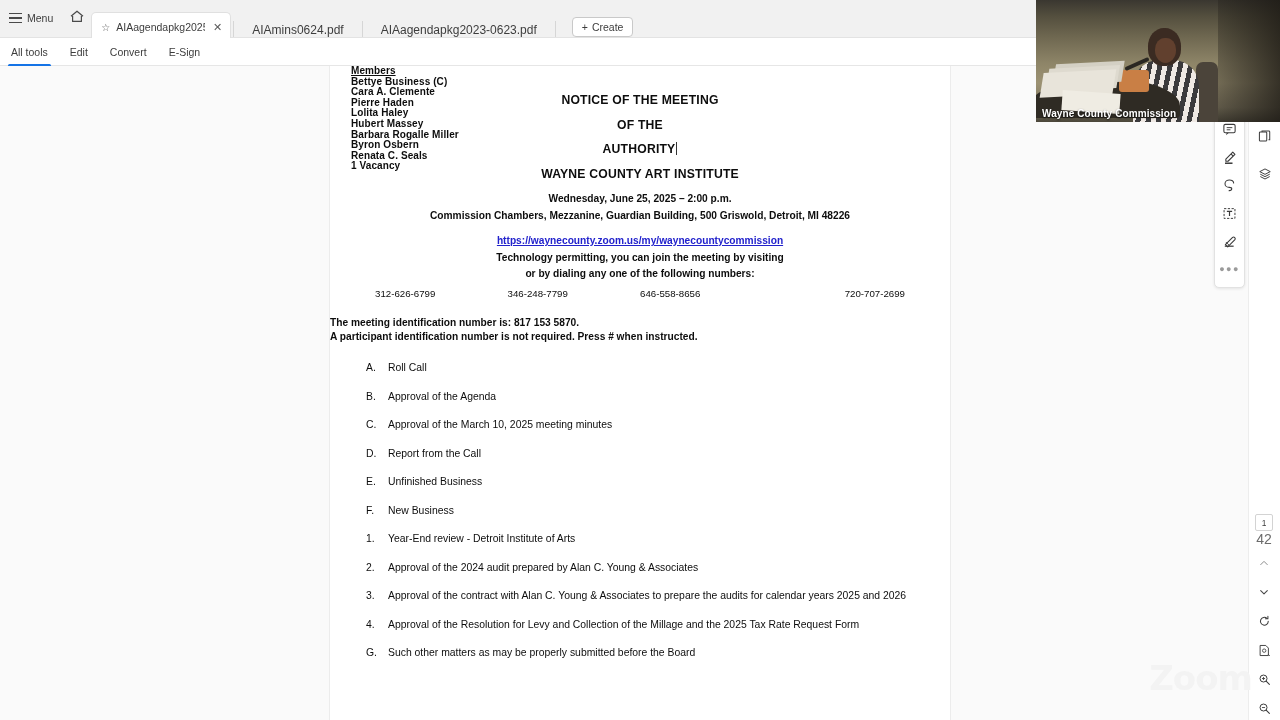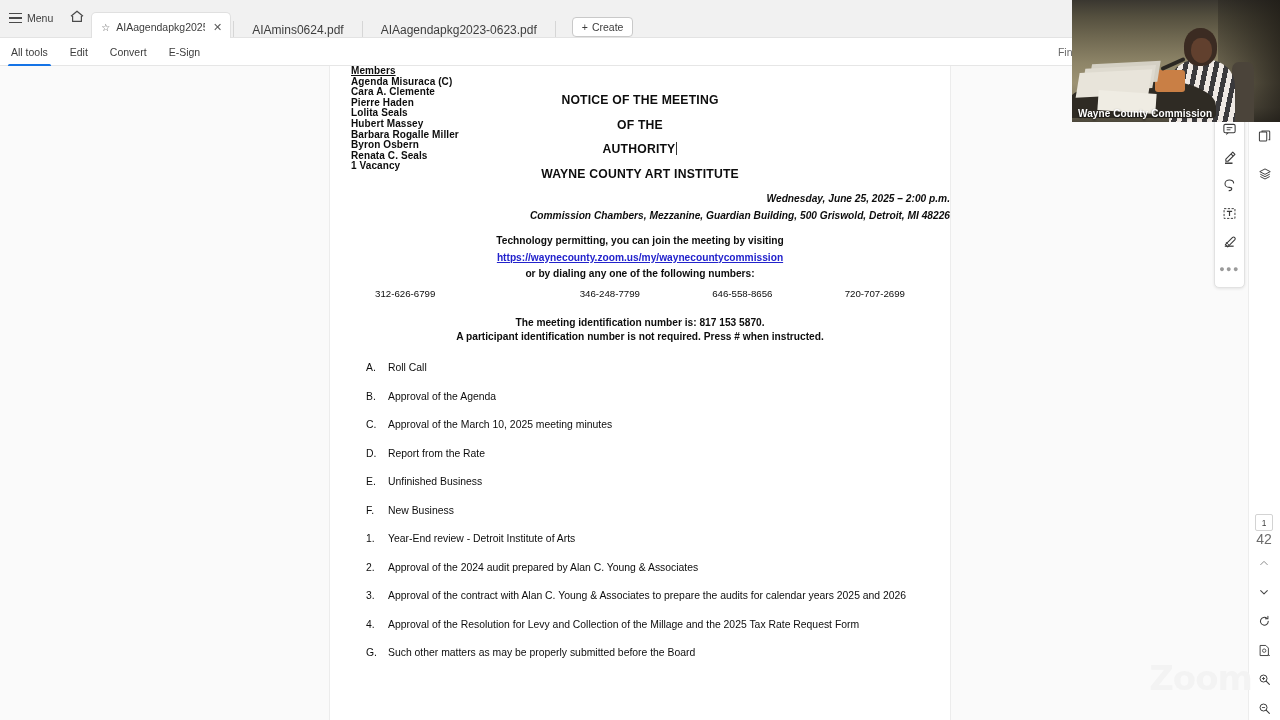--- a/index.html
+++ b/index.html
@@ -70,31 +70,31 @@
 
   .members { position: absolute; left: 21px; top: 0px; font-size: 10px;
              font-weight: bold; line-height: 10.6px; letter-spacing: .1px; }
   .members .hdr { text-decoration: underline; }
 
   .notice { position: absolute; left: 0; right: 0; top: 22px; text-align: center;
             font-size: 12.2px; font-weight: bold; line-height: 24.6px; letter-spacing: .2px; }
   .caret { display: inline-block; width: 1px; height: 13px; background: #333;
            vertical-align: -2px; margin-left: 1px; }
 
-  .when { position: absolute; left: 0; right: 0; top: 125px; text-align: right;
-          font-size: 10.2px; font-weight: bold; line-height: 16.6px; font-style: italic; }
+  .when { position: absolute; left: 0; right: 0; top: 125px; text-align: center;
+          font-size: 10.2px; font-weight: bold; line-height: 16.6px; }
   .join { position: absolute; left: 0; right: 0; top: 167px; text-align: center;
           font-size: 10.2px; font-weight: bold; line-height: 16.6px; }
   .join a { color: #2222cc; text-decoration: underline; font-weight: bold; }
   .phones { position: absolute; left: 0; right: 0; top: 222px;
             display: flex; font-size: 9.7px; font-weight: normal; padding: 0 45px; }
-  .phones span { flex: 1; text-align: right; }
+  .phones span { flex: 1; text-align: left; }
   .phones span:first-child { text-align: left; }
   .phones span:last-child { text-align: right; }
-  .meetingid { position: absolute; left: 0; right: 0; top: 250px; text-align: center;
+  .meetingid { position: absolute; left: 0; right: 0; top: 250px; 
                font-size: 10.2px; font-weight: bold; line-height: 14.3px; }
 
   .agenda { position: absolute; left: 36px; right: 18px; top: 295px; }
   .item { display: flex; font-size: 10.4px; line-height: 14.2px; margin-bottom: 14.3px; }
   .item .mk { width: 22px; flex: none; }
   .item .tx { flex: 1; }
 
   
   .rail {
     position: absolute; right: 35px; top: 110px; width: 31px;
@@ -119,21 +119,21 @@
              display: flex; flex-direction: column; align-items: center; gap: 0px; }
   .pagebox { width: 18px; height: 17px; border: 1px solid #d3d3d3; border-radius: 2px;
              font-size: 8.4px; color: #3d3d3d; display: flex; align-items: center;
              justify-content: center; background: #fff; }
   .pagetotal { font-size: 14px; color: #6b6b6b; }
   .navbtn { width: 26px; height: 26px; display: flex; align-items: center;
             justify-content: center; color: #5a5a5a; margin-top: 3px; }
 
   
   .video {
-    position: absolute; right: 0; top: 0; width: 208px; height: 122px;
+    position: absolute; right: 0; top: 0; width: 244px; height: 122px;
     overflow: hidden; background: #2c2a25;
   }
   .v-wall { position: absolute; inset: 0; background:
       linear-gradient(180deg,#3a3730 0%,#55503f 14%,#6e6750 30%,#8e8568 52%,#9c9273 68%,#7e7660 88%,#4a463a 100%); }
   .v-dark { position: absolute; right: 0; top: 0; width: 62px; height: 100%;
             background: linear-gradient(90deg,rgba(35,32,26,.35),rgba(28,25,20,.8)); }
   .v-desk { position: absolute; left: -6px; bottom: 4px; width: 150px; height: 40px;
             background: #2f2b24; border-radius: 50% 50% 4px 4px / 70% 70% 4px 4px; }
   .v-papers { position: absolute; left: 6px; bottom: 26px; width: 72px; height: 25px;
               background: #e8e4da; transform: skewX(-12deg) rotate(-3deg);
@@ -221,24 +221,24 @@
     </div>
     <div class="find-text">Find te</div>
   </div>
 
   <div class="viewport">
     <div class="page">
       <div class="doc">
 
         <div class="members">
           <div class="hdr">Members</div>
-          <div>Agenda Misuraca (C)</div>
+          <div>Bettye Business (C)</div>
           <div>Cara A. Clemente</div>
           <div>Pierre Haden</div>
-          <div>Lolita Seals</div>
+          <div>Lolita Haley</div>
           <div>Hubert Massey</div>
           <div>Barbara Rogalle Miller</div>
           <div>Byron Osbern</div>
           <div>Renata C. Seals</div>
           <div>1 Vacancy</div>
         </div>
 
         <div class="notice">
           <div>NOTICE OF THE MEETING</div>
           <div>OF THE</div>
@@ -247,22 +247,22 @@
           </div>
           <div>WAYNE COUNTY ART INSTITUTE</div>
         </div>
 
         <div class="when">
           <div>Wednesday, June 25, 2025 – 2:00 p.m.</div>
           <div>Commission Chambers, Mezzanine, Guardian Building, 500 Griswold, Detroit, MI 48226</div>
         </div>
 
         <div class="join">
+          <div><a href="#">https://waynecounty.zoom.us/my/waynecountycommission</a></div>
           <div>Technology permitting, you can join the meeting by visiting</div>
-          <div><a href="#">https://waynecounty.zoom.us/my/waynecountycommission</a></div>
           <div>or by dialing any one of the following numbers:</div>
         </div>
 
         <div class="phones">
           <span>312-626-6799</span>
           <span>346-248-7799</span>
           <span>646-558-8656</span>
           <span>720-707-2699</span>
         </div>
 
@@ -279,21 +279,21 @@
           <div class="item">
             <span class="mk">B.</span>
             <span class="tx">Approval of the Agenda</span>
           </div>
           <div class="item">
             <span class="mk">C.</span>
             <span class="tx">Approval of the March 10, 2025 meeting minutes</span>
           </div>
           <div class="item">
             <span class="mk">D.</span>
-            <span class="tx">Report from the Rate</span>
+            <span class="tx">Report from the Call</span>
           </div>
           <div class="item">
             <span class="mk">E.</span>
             <span class="tx">Unfinished Business</span>
           </div>
           <div class="item">
             <span class="mk">F.</span>
             <span class="tx">New Business</span>
           </div>
           <div class="item">

